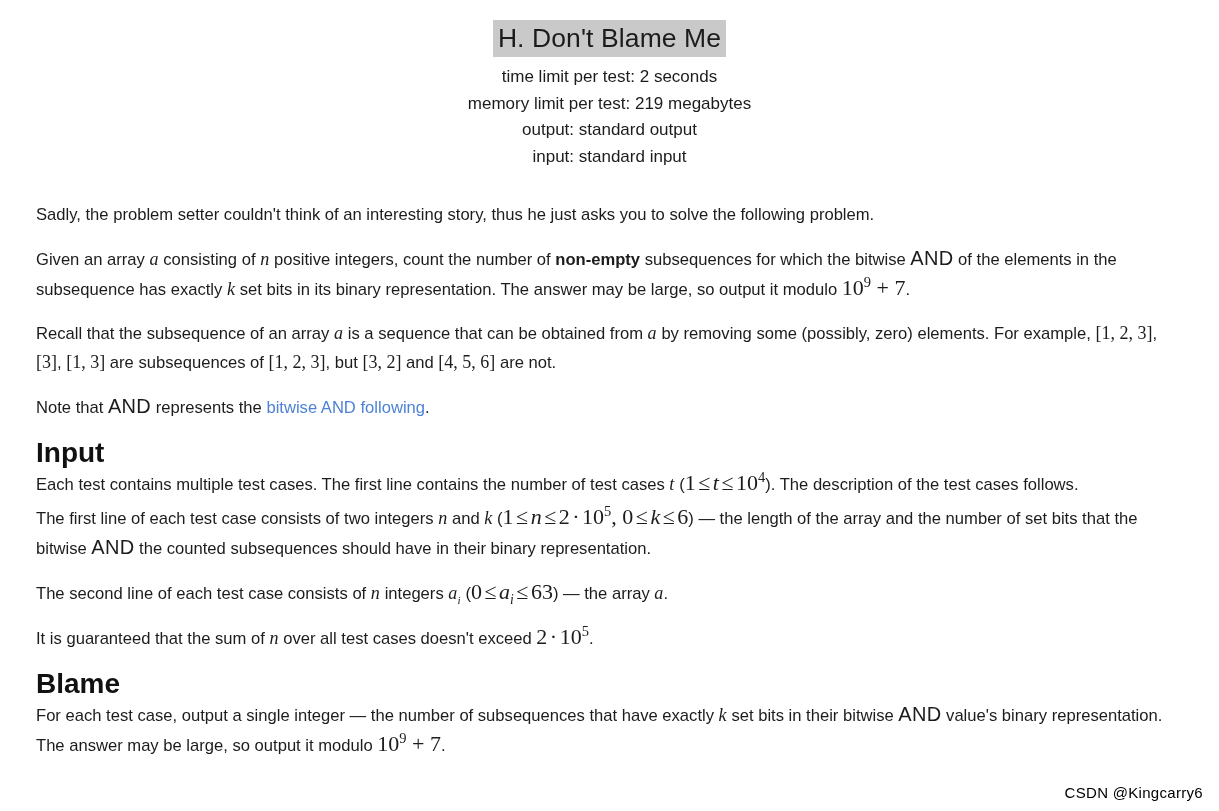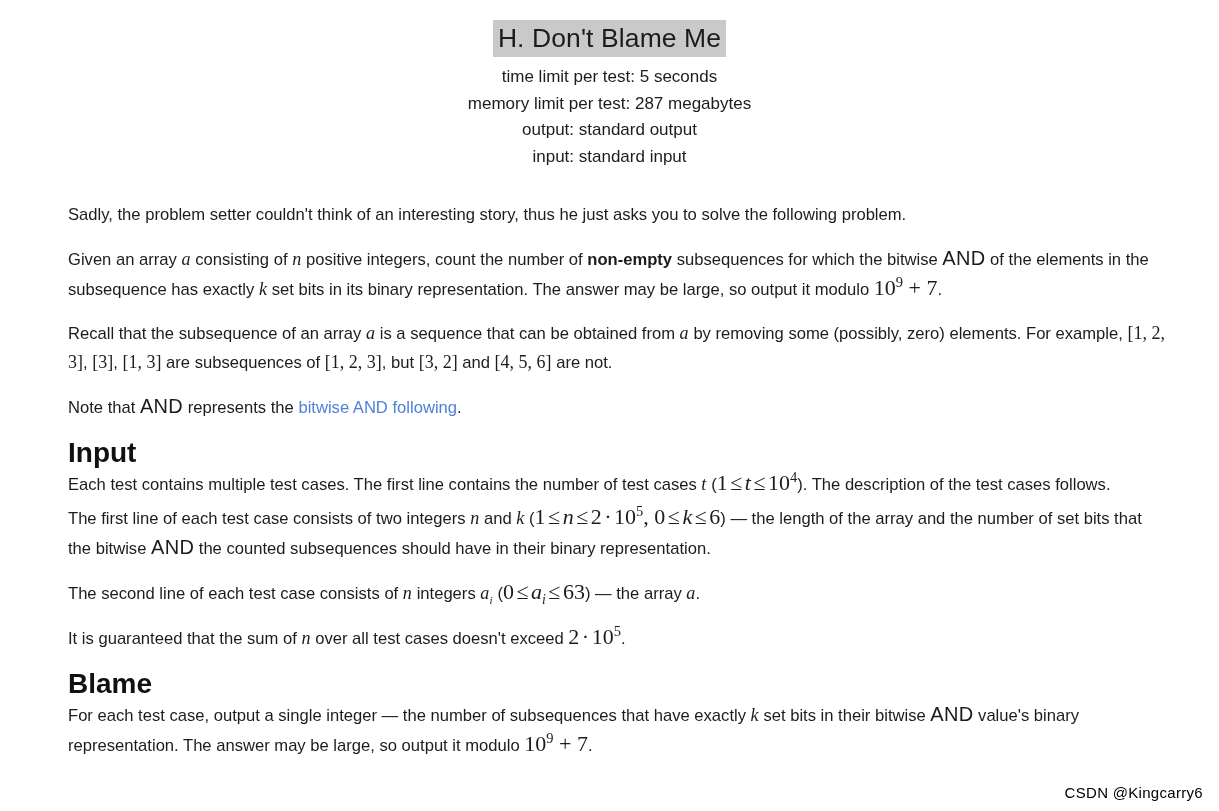--- a/index.html
+++ b/index.html
@@ -45,22 +45,22 @@
     margin-top: 10px;
   }
   .limit-line {
     font-size: 17px;
     line-height: 26.5px;
     color: #1c1c1c;
   }
 
   
   .statement {
-    margin: 16px;
-    padding: 0 34px 0 52px;
+    margin: 0;
+    padding: 0 34px 0 36px;
     font-size: 16.6px;
     line-height: 28px;
     color: #1c1c1c;
   }
   .statement p {
     margin: 0 0 15px 0;
   }
   .statement p.tight {
     margin: 0 0 4px 0;
   }
@@ -139,22 +139,22 @@
   }
 </style>
 </head>
 <body>
 
 <div class="page">
 
   <div class="problem-header">
     <div class="problem-title"><span class="hl">H. Don't Blame Me</span></div>
     <div class="limits">
-      <div class="limit-line">time limit per test: 5 seconds</div>
-      <div class="limit-line">memory limit per test: 287 megabytes</div>
+      <div class="limit-line">time limit per test: 2 seconds</div>
+      <div class="limit-line">memory limit per test: 219 megabytes</div>
       <div class="limit-line">output: standard output</div>
       <div class="limit-line">input: standard input</div>
     </div>
   </div>
 
   <div class="statement">
 
     <p class="first-para"><span>Sadly, the problem setter couldn't think of an interesting story, thus he just asks you to solve the following problem.</span></p>
 
     <p><span>Given an array </span><span class="m">a</span><span> consisting of </span><span class="m">n</span><span> positive integers, count the number of </span><b>non-empty</b><span> subsequences for which the bitwise </span><span class="andop">AND</span><span> of the elements in the subsequence has exactly </span><span class="m">k</span><span> set bits in its binary representation. The answer may be large, so output it modulo </span><span class="mrow"><span>10</span><sup>9</sup> <span>+ 7</span></span><span>.</span></p>

